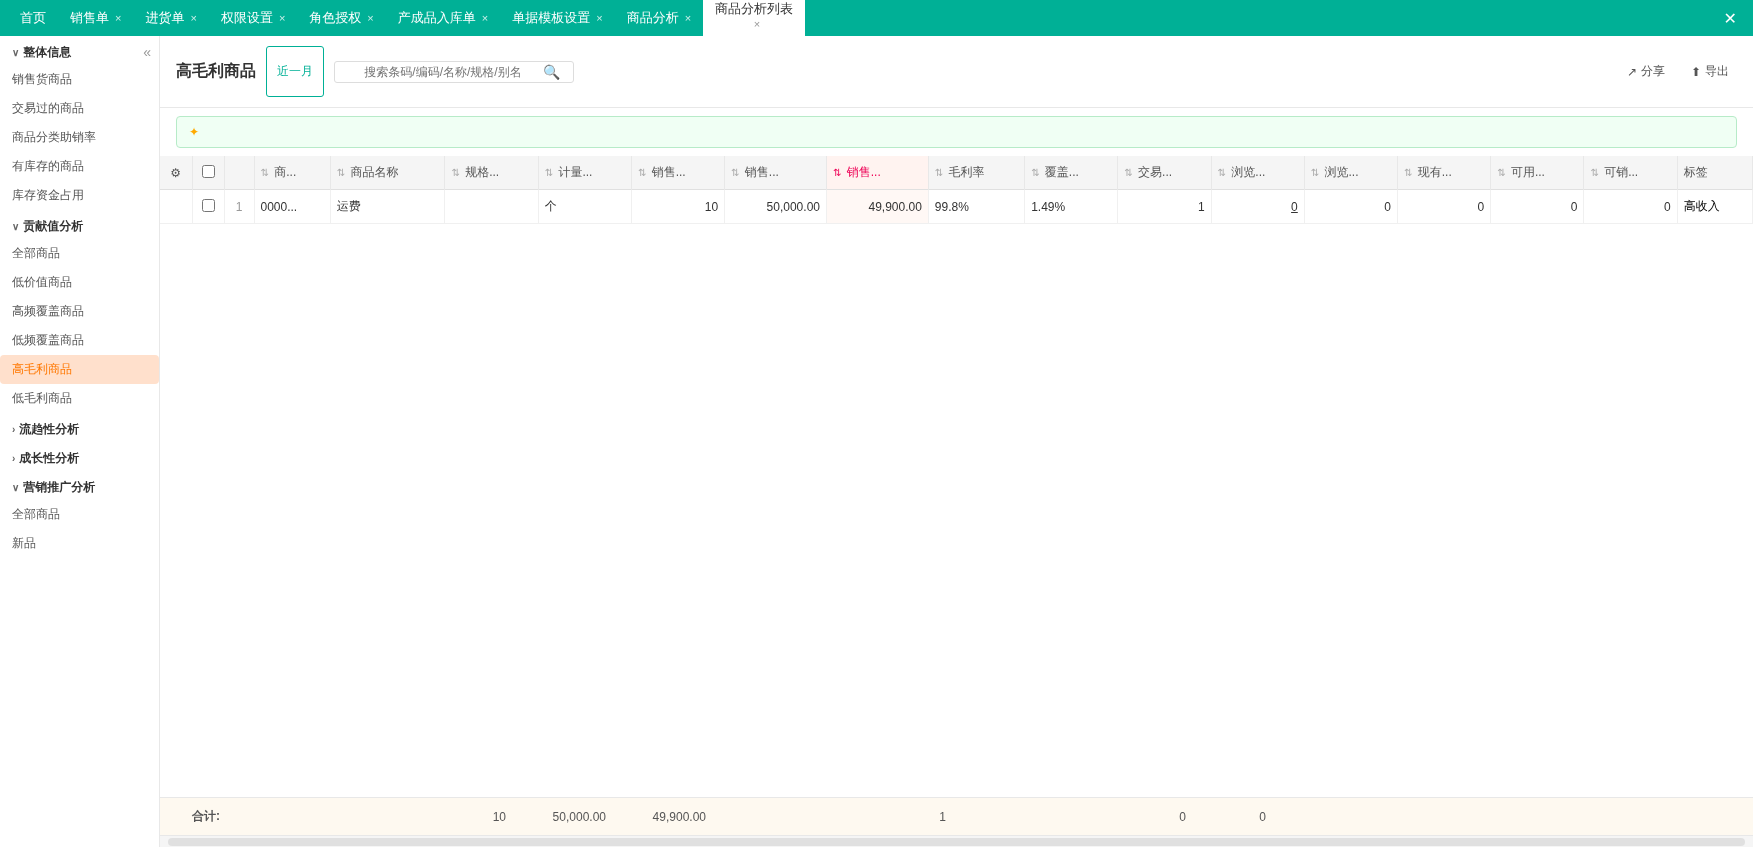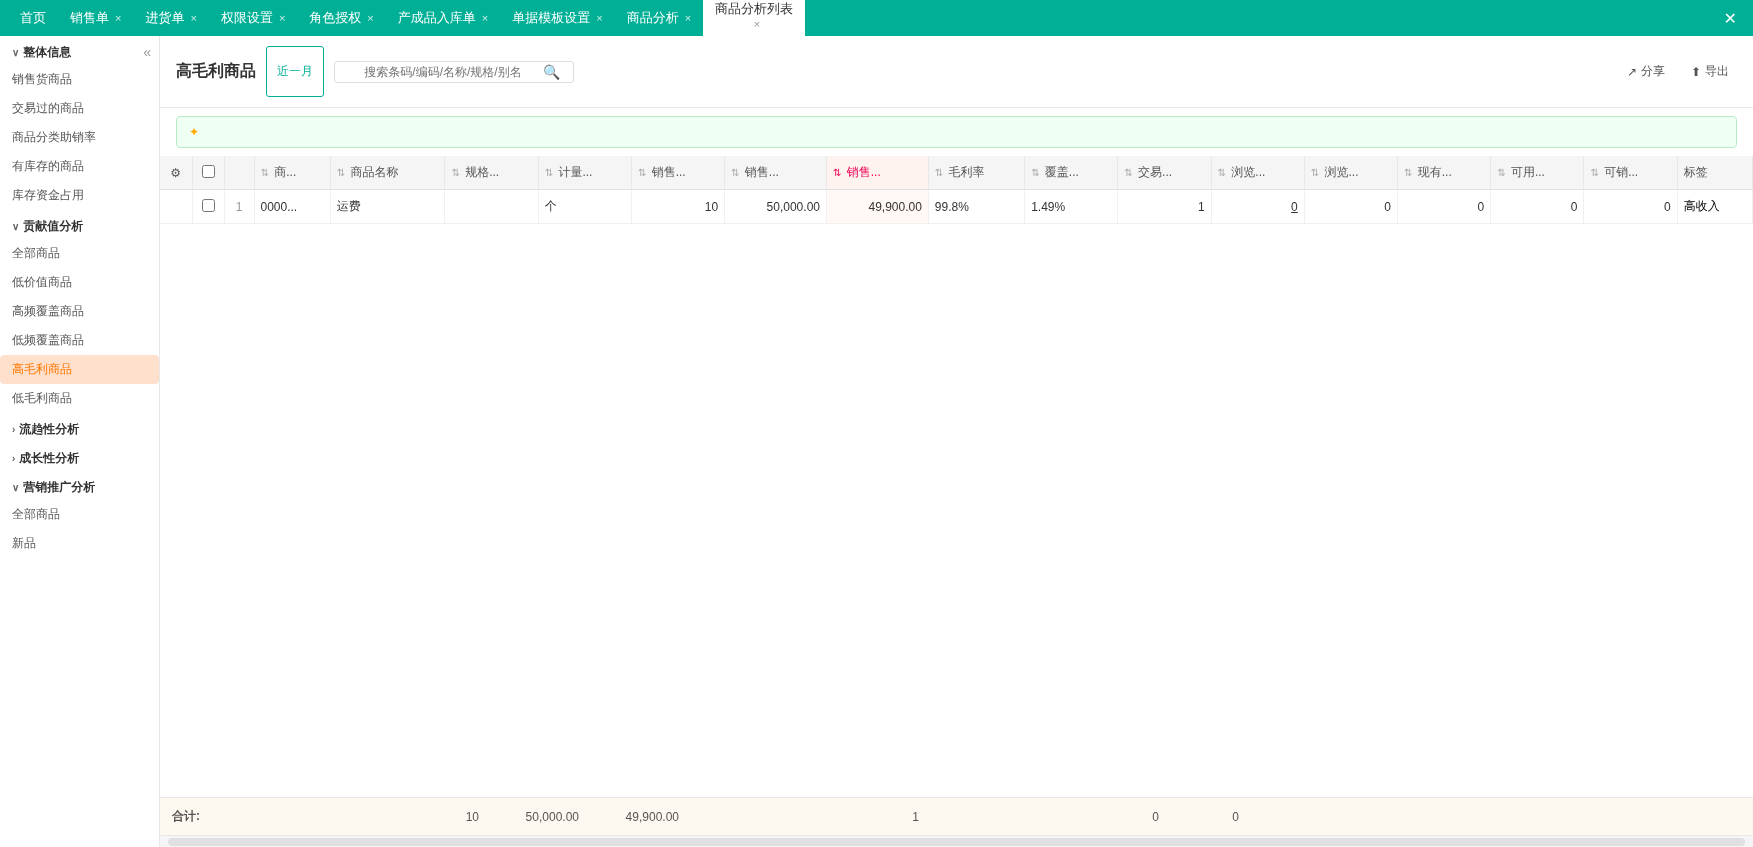--- a/index.html
+++ b/index.html
@@ -194,26 +194,26 @@
       border-right: 1px solid #f0f0f0;
       white-space: nowrap;
     }
     .tag-high { color: #000000; font-weight: normal; }
     .tag-underline { text-decoration: underline; color: #333; cursor: pointer; }
 
     
     .table-footer {
       border-top: 1px solid #e8e8e8;
       background: #fef9f0;
-      padding: 8px 12px;
+      padding: 8px 32px;
       display: flex;
       align-items: center;
       font-size: 12px;
       color: #555;
-      gap: 5px;
+      gap: 12px;
       height: 38px;
     }
     .footer-label { margin-right: 20px; font-weight: bold; }
     .footer-cell {
       min-width: 80px;
       padding: 0 6px;
       text-align: right;
     }
 
     

